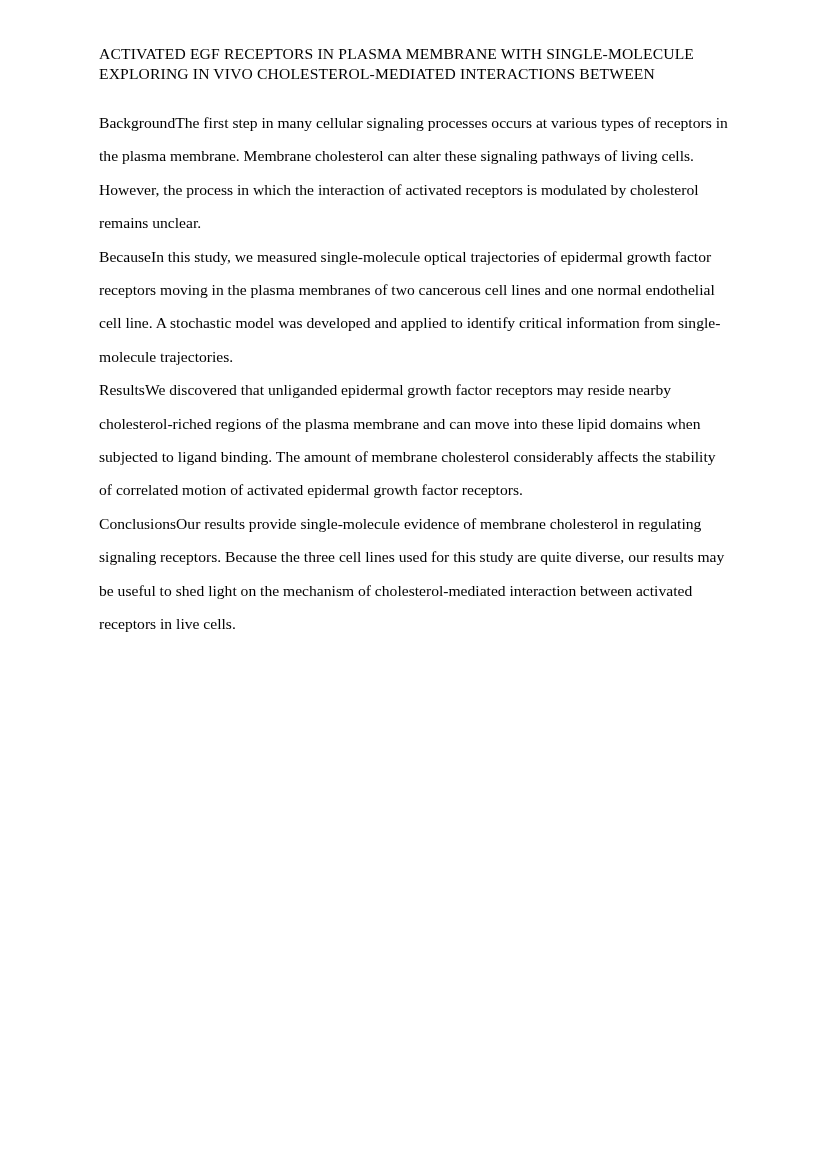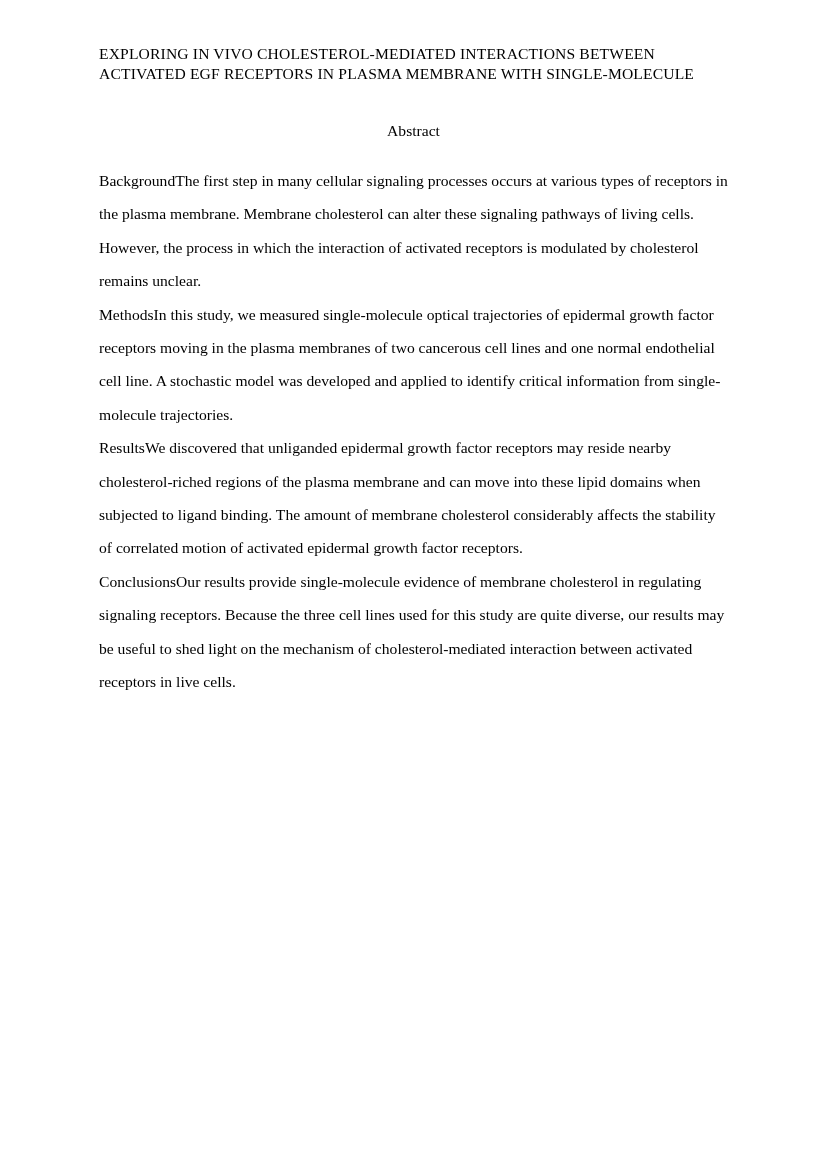--- a/index.html
+++ b/index.html
@@ -82,31 +82,30 @@
     font-weight: normal;
   }
 </style>
 </head>
 <body>
 
 <div class="page">
   <div class="content">
 
     <div class="running-head">
+      <span class="running-head-line">ACTIVATED EGF RECEPTORS IN PLASMA MEMBRANE WITH SINGLE-MOLECULE</span>
       <span class="running-head-line">EXPLORING IN VIVO CHOLESTEROL-MEDIATED INTERACTIONS BETWEEN</span>
-      <span class="running-head-line">ACTIVATED EGF RECEPTORS IN PLASMA MEMBRANE WITH SINGLE-MOLECULE</span>
     </div>
 
-    <div class="abstract-heading">Abstract</div>
 
     <div class="abstract-body">
 
       <p><span class="sec-label">Background</span><span>The first step in many cellular signaling processes occurs at various types of receptors in the plasma membrane. Membrane cholesterol can alter these signaling pathways of living cells. However, the process in which the interaction of activated receptors is modulated by cholesterol remains unclear.</span></p>
 
-      <p><span class="sec-label">Methods</span><span>In this study, we measured single-molecule optical trajectories of epidermal growth factor receptors moving in the plasma membranes of two cancerous cell lines and one normal endothelial cell line. A stochastic model was developed and applied to identify critical information from single-molecule trajectories.</span></p>
+      <p><span class="sec-label">Because</span><span>In this study, we measured single-molecule optical trajectories of epidermal growth factor receptors moving in the plasma membranes of two cancerous cell lines and one normal endothelial cell line. A stochastic model was developed and applied to identify critical information from single-molecule trajectories.</span></p>
 
       <p><span class="sec-label">Results</span><span>We discovered that unliganded epidermal growth factor receptors may reside nearby cholesterol-riched regions of the plasma membrane and can move into these lipid domains when subjected to ligand binding. The amount of membrane cholesterol considerably affects the stability of correlated motion of activated epidermal growth factor receptors.</span></p>
 
       <p><span class="sec-label">Conclusions</span><span>Our results provide single-molecule evidence of membrane cholesterol in regulating signaling receptors. Because the three cell lines used for this study are quite diverse, our results may be useful to shed light on the mechanism of cholesterol-mediated interaction between activated receptors in live cells.</span></p>
 
     </div>
   </div>
 </div>
 
 </body></html>

